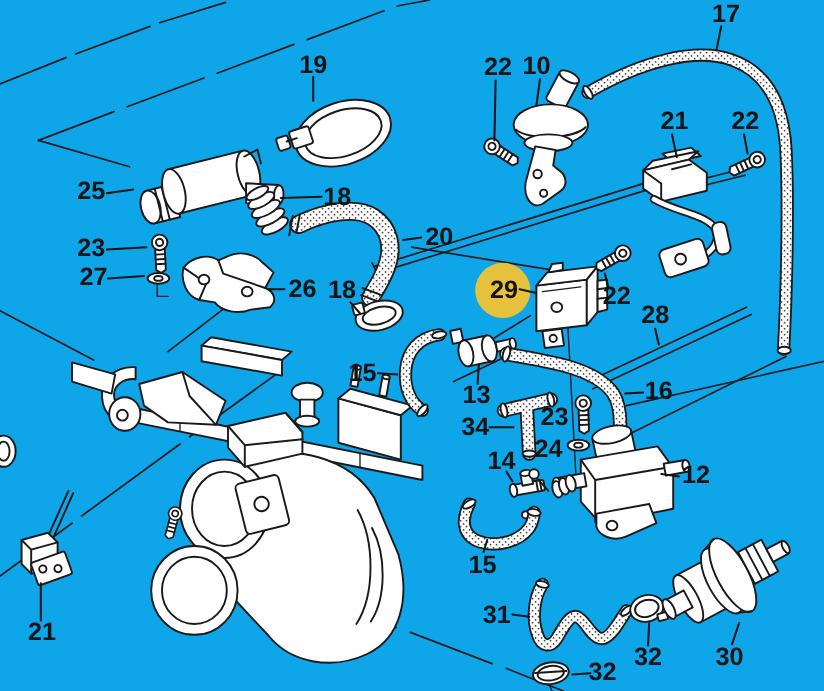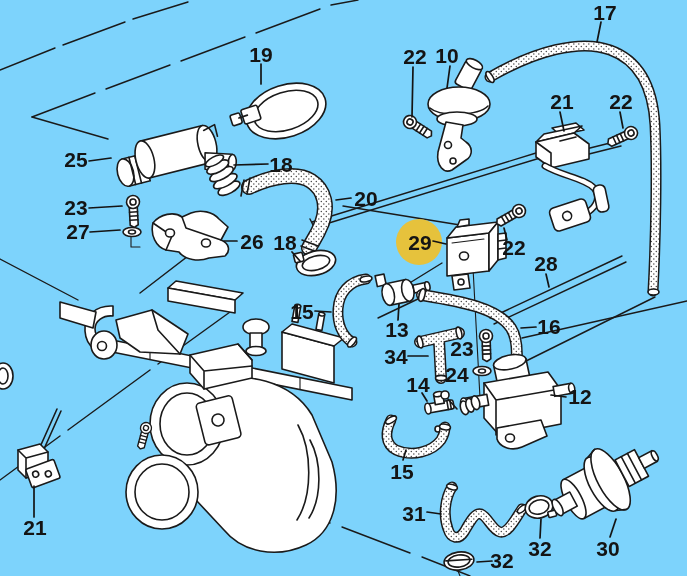--- a/index.html
+++ b/index.html
@@ -1,16 +1,16 @@
 <!DOCTYPE html>
 <html><head>
 <meta charset="utf-8">
 <style>
   html,body{margin:0;padding:0;background:#fff;}
-  #stage{width:687px;height:576px;position:relative;background:#7dd3fc;overflow:hidden;}
+  #stage{width:687px;height:576px;position:relative;background:#0ea5e9;overflow:hidden;}
   svg{display:block;}
   text.callout{font:700 21px "Liberation Sans", sans-serif; fill:#141414; text-anchor:middle; dominant-baseline:central;}
   line.leader{stroke:#141414; stroke-width:1.7; stroke-linecap:round;}
   .thin{stroke-width:1.4;}
   .hair{stroke-width:1.1;}
 </style>
 </head>
 <body>
 
 <div id="stage">

